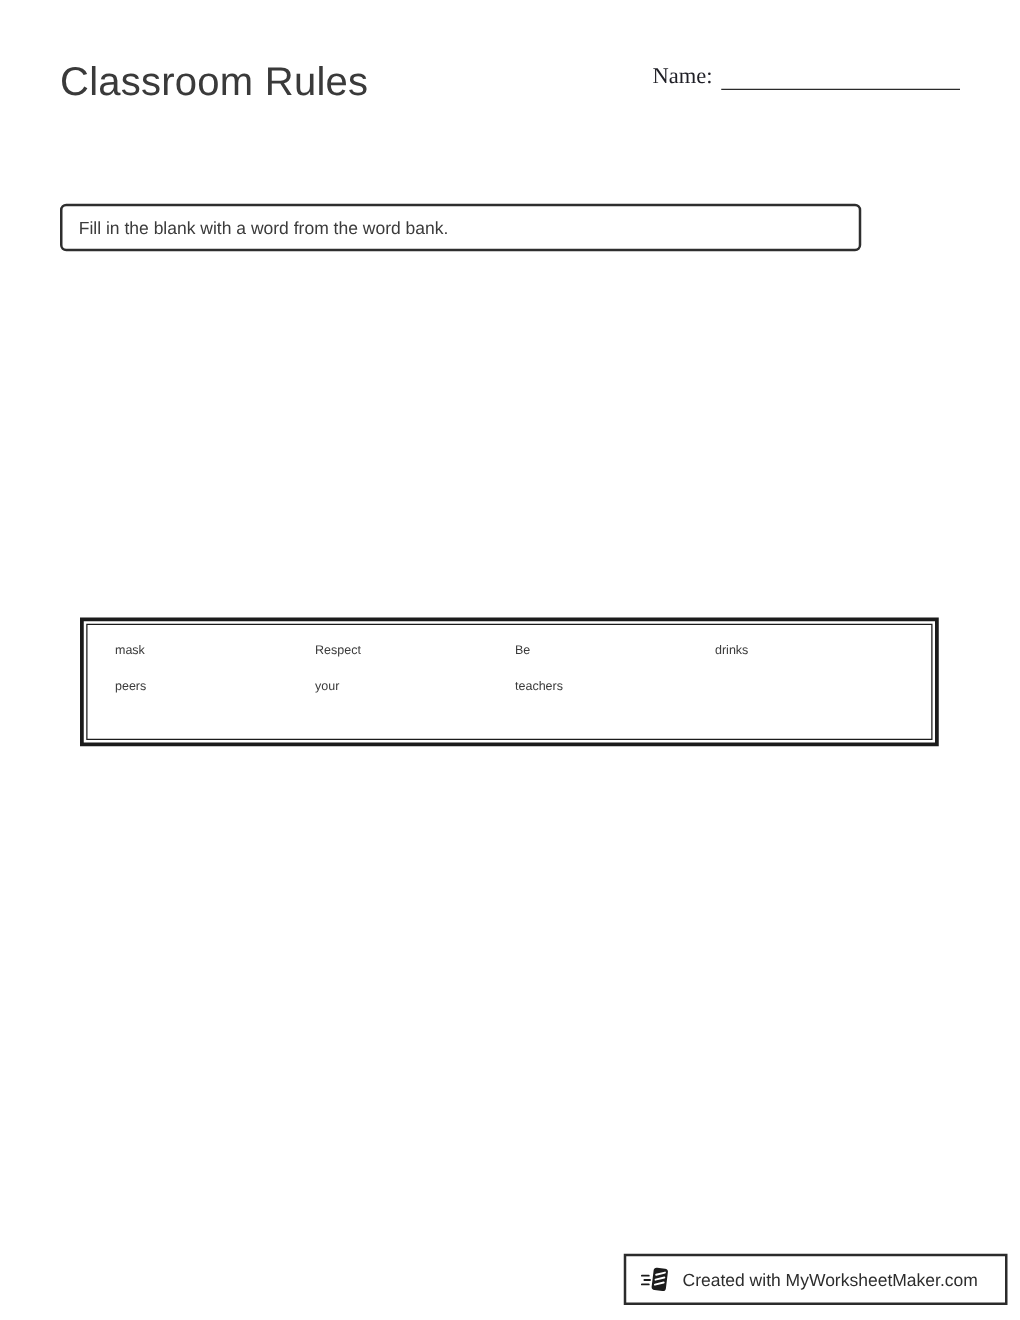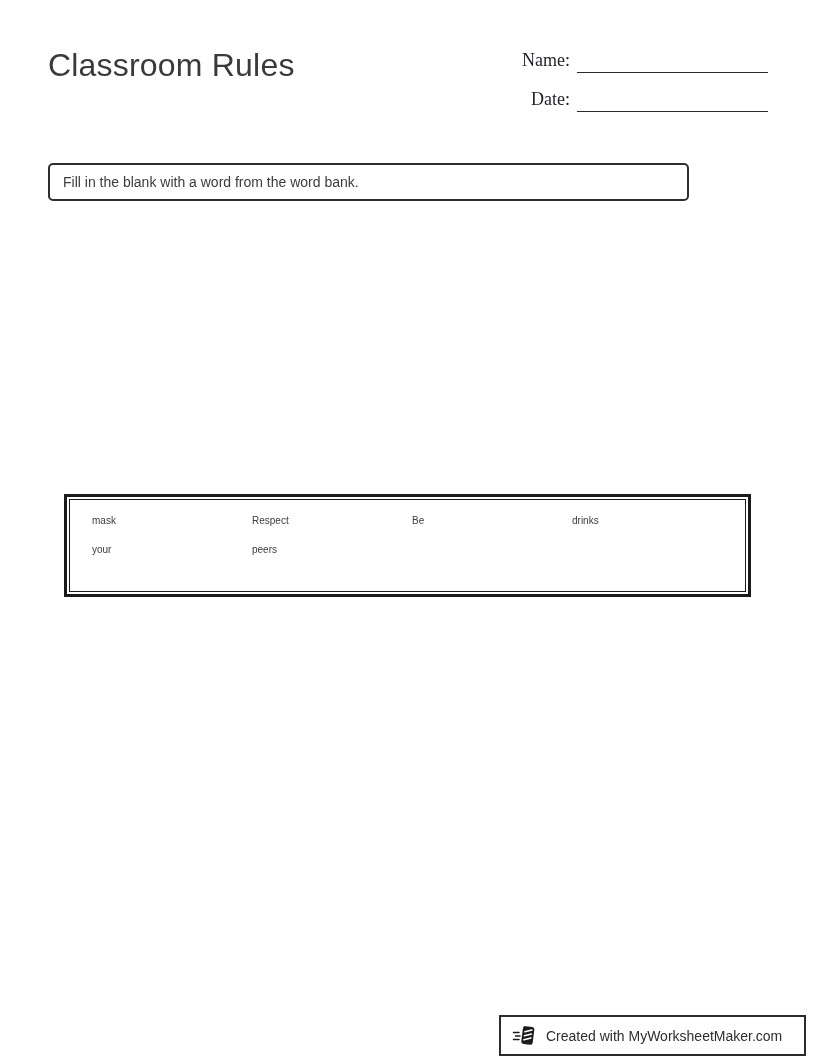--- a/index.html
+++ b/index.html
@@ -28,21 +28,21 @@
   .header-fields {
     position: absolute;
     top: 50px;
     right: 48px;
     display: flex;
     flex-direction: column;
     gap: 16px;
   }
   .field-row {
     display: flex;
-    align-items: center;
+    align-items: flex-start;
     justify-content: flex-end;
     gap: 7px;
     margin-left: 32px;
   }
   .field-label {
     font-family: "Liberation Serif", serif;
     font-size: 18px;
     color: #1f1f26;
     padding-bottom: 2px;
   }
@@ -98,59 +98,55 @@
     left: 499px;
     top: 1003px;
     width: 307px;
     height: 41px;
     border: 2px solid #2b2b2b;
     background: #ffffff;
     display: flex;
     align-items: center;
     gap: 8px;
     padding-left: 11px;
-    margin-top: 12px;
   }
   .footer-credit .credit-text {
     font-size: 14px;
     color: #2d2d2d;
   }
   .logo-icon { flex: 0 0 auto; display: block; }
 </style>
 </head>
 <body>
 
 <div class="page">
 
   <h1 class="title">Classroom Rules</h1>
 
   <div class="header-fields">
     <div class="field-row">
       <span class="field-label">Name:</span>
       <span class="field-line"></span>
     </div>
-    <div class="field-row">
-      <span class="field-label">Date:</span>
-      <span class="field-line"></span>
-    </div>
   </div>
 
   <div class="instruction-box">
     <span>Fill in the blank with a word from the word bank.</span>
   </div>
 
   <div class="word-bank-outer">
     <div class="word-bank-inner">
       <div class="word-grid">
         <span>mask</span>
         <span>Respect</span>
         <span>Be</span>
         <span>drinks</span>
+        <span>peers</span>
         <span>your</span>
-        <span>peers</span>
+        <span>teachers</span>
       </div>
     </div>
   </div>
 
   <div class="footer-credit">
     <svg class="logo-icon" width="26" height="26" viewBox="0 0 26 26" aria-hidden="true">
       <g stroke="#1b1b1b" stroke-width="1.5" stroke-linecap="round">
         <path d="M1.5 9.5 h5.5"></path>
         <path d="M3.5 13 h4.5"></path>
         <path d="M1.5 16.5 h5.5"></path>

